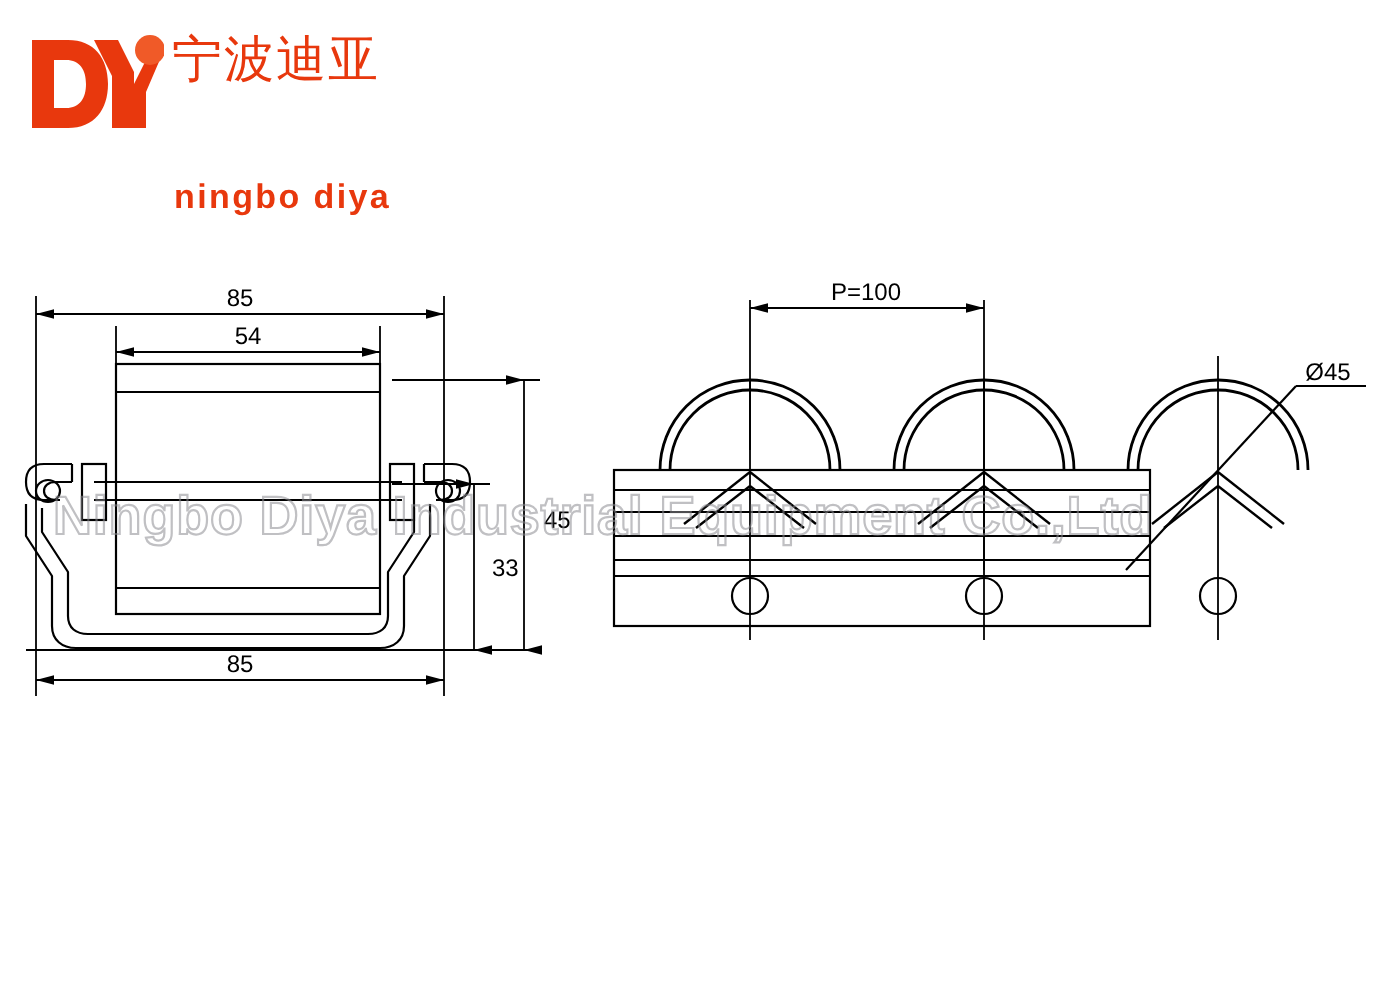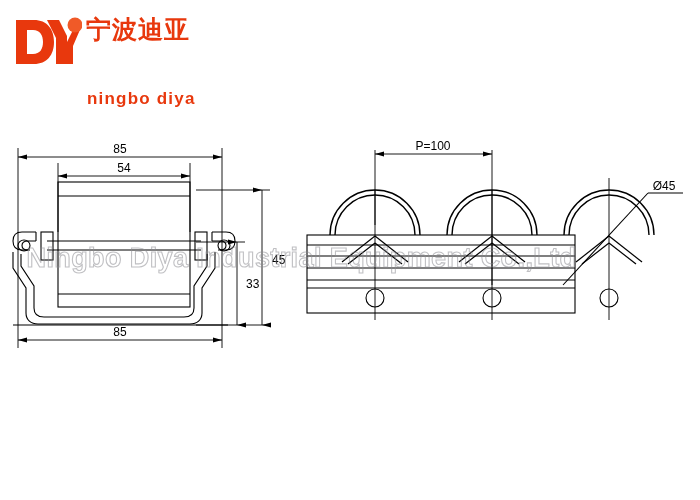--- a/index.html
+++ b/index.html
@@ -31,21 +31,21 @@
     top: 2px;
     width: 68px;
     height: 52px;
   }
   #logo-cn {
     position: absolute;
     left: 72px;
     top: 1px;
     font-family: "DejaVu Sans", sans-serif;
     font-size: 25px;
-    font-weight: bold;
+    font-weight: normal;
     color: #e8380d;
     letter-spacing: 1px;
     line-height: 29px;
     white-space: nowrap;
   }
   #logo-en {
     position: absolute;
     left: 73px;
     top: 34px;
     font-family: "Liberation Sans", sans-serif;

